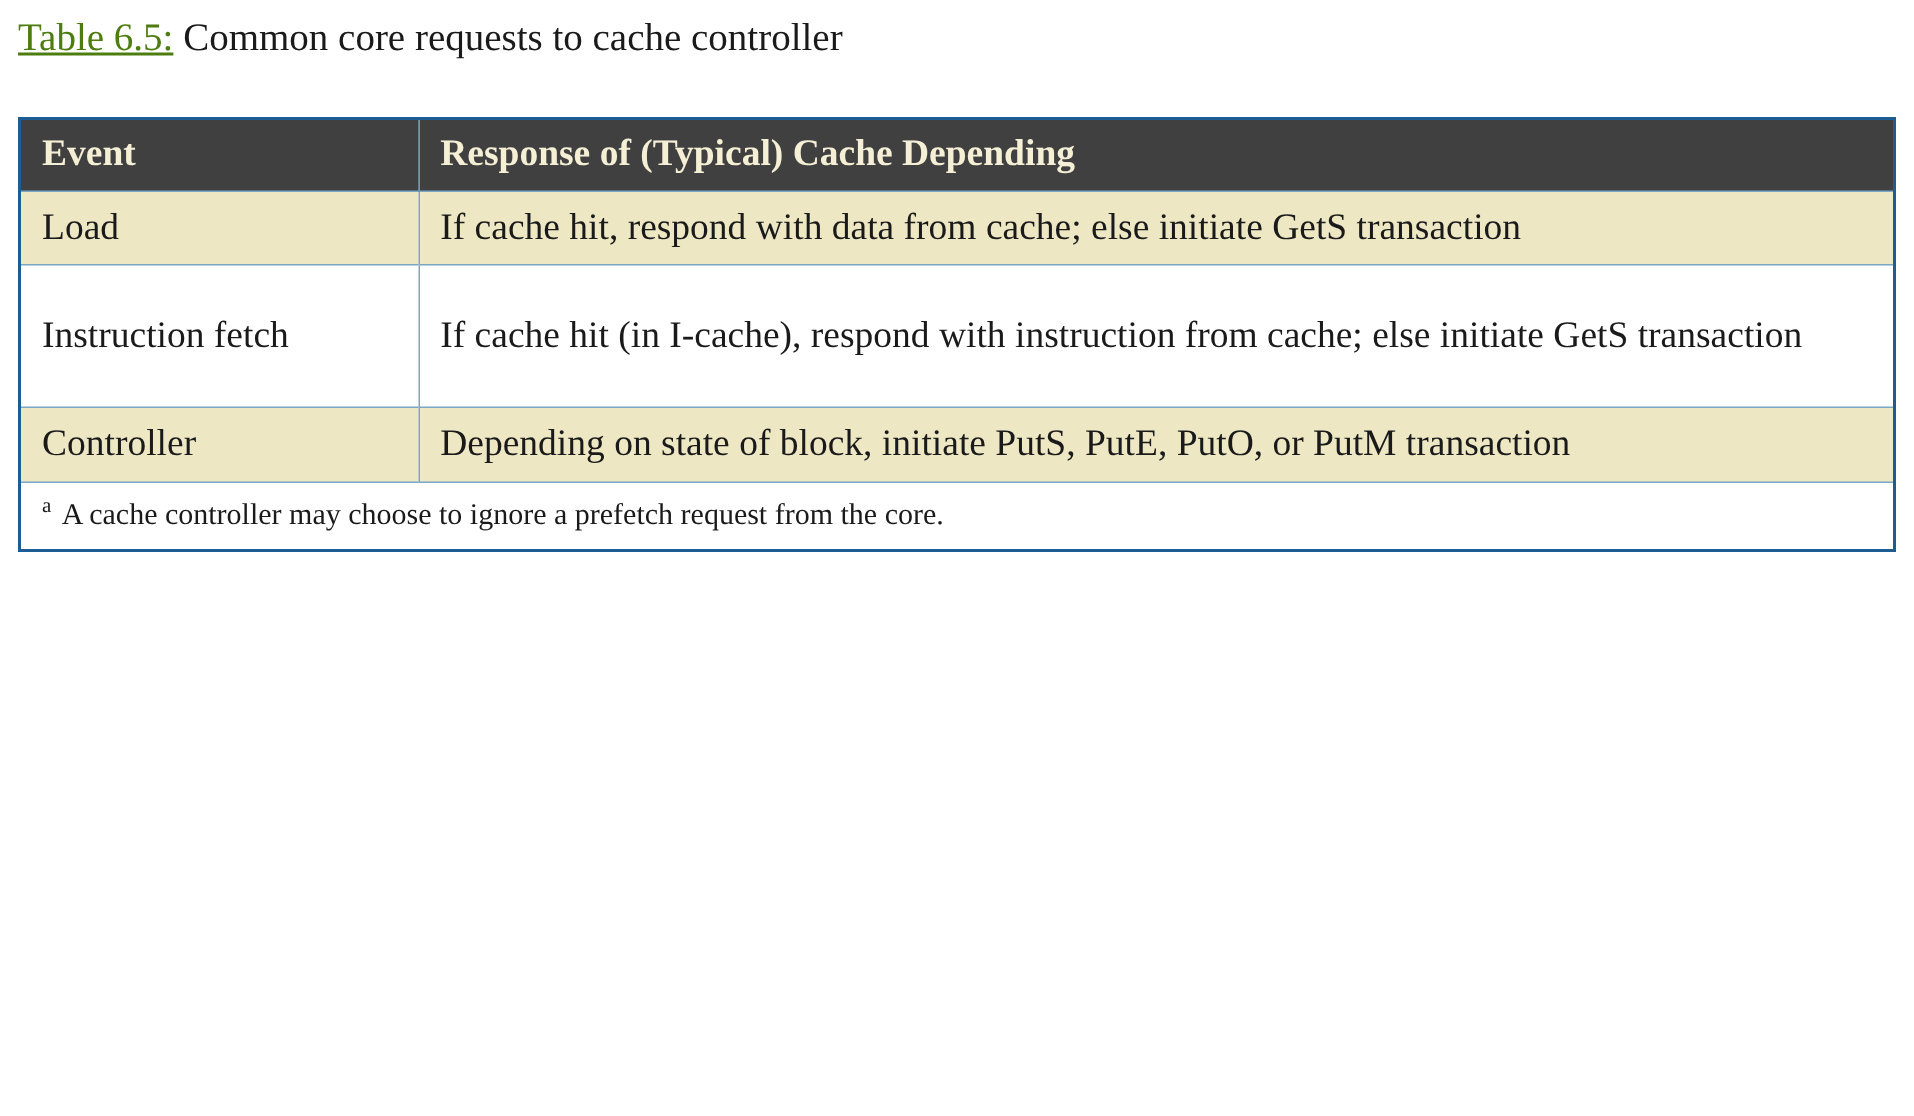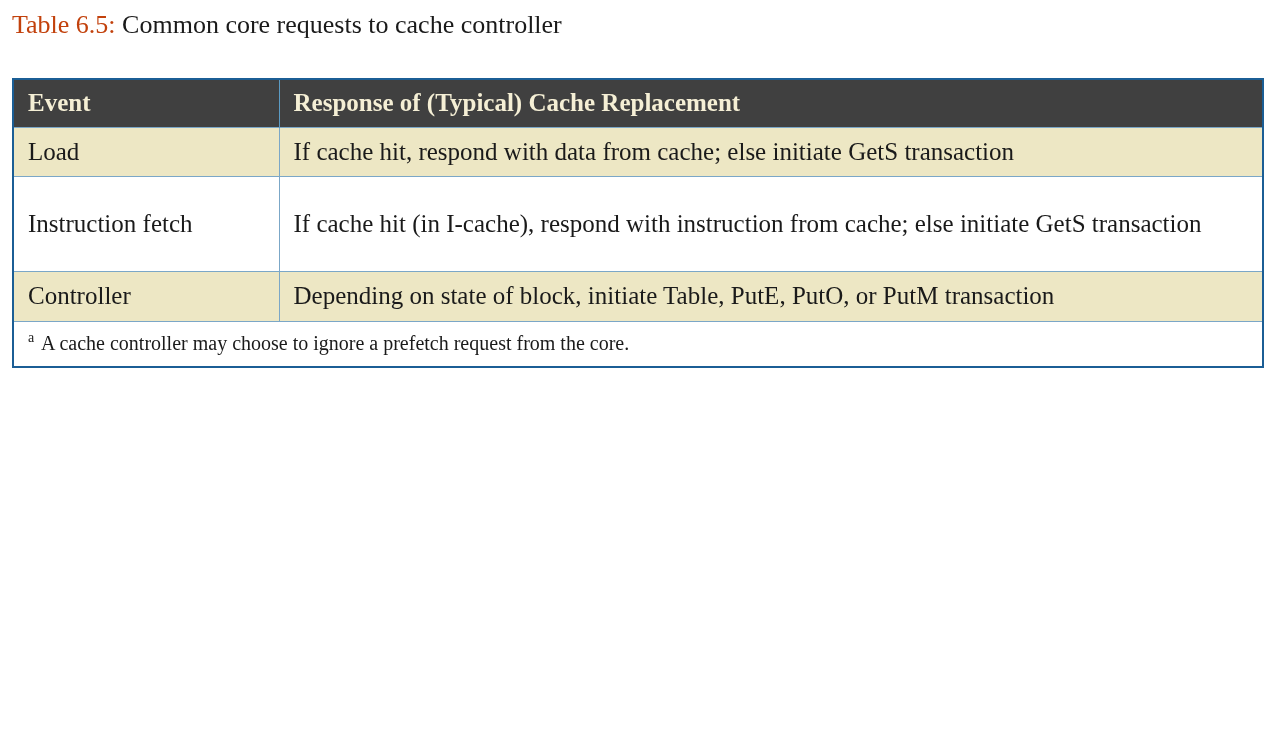--- a/index.html
+++ b/index.html
@@ -23,21 +23,22 @@
   
   .caption {
     position: absolute;
     left: 12px;
     top: 8px;
     font-size: 26px;
     line-height: 34px;
     white-space: nowrap;
   }
   .caption .cap-label {
-    color: #c2410c;
+    color: #4d7c0f;
+    text-decoration: underline;
   }
   .caption .cap-text {
     color: #1a1a1a;
   }
   
   .table-wrap {
     position: absolute;
     left: 12px;
     top: 78px;
     width: 1252px;
@@ -125,35 +126,35 @@
 
   <div class="table-wrap">
     <table class="tbl">
       <colgroup>
         <col class="c1">
         <col class="c2">
       </colgroup>
       <thead>
         <tr>
           <th class="h1">Event</th>
-          <th class="h2">Response of (Typical) Cache Replacement</th>
+          <th class="h2">Response of (Typical) Cache Depending</th>
         </tr>
       </thead>
       <tbody>
         <tr class="alt r-load">
           <td class="ev">Load</td>
           <td class="resp"><span>If cache hit, respond with data from cache; else initiate GetS transaction</span></td>
         </tr>
         <tr class="plain r-ifetch">
           <td class="ev">Instruction fetch</td>
           <td class="resp"><span>If cache hit (in I-cache), respond with instruction from cache; else initiate GetS transaction</span></td>
         </tr>
         <tr class="alt r-repl">
           <td class="ev">Controller</td>
-          <td class="resp"><span>Depending on state of block, initiate Table, PutE, PutO, or PutM transaction</span></td>
+          <td class="resp"><span>Depending on state of block, initiate PutS, PutE, PutO, or PutM transaction</span></td>
         </tr>
         <tr class="footnote">
           <td colspan="2"><span class="fn-mark">a</span><span> A cache controller may choose to ignore a prefetch request from the core.</span></td>
         </tr>
       </tbody>
     </table>
   </div>
 
 </div>
 

